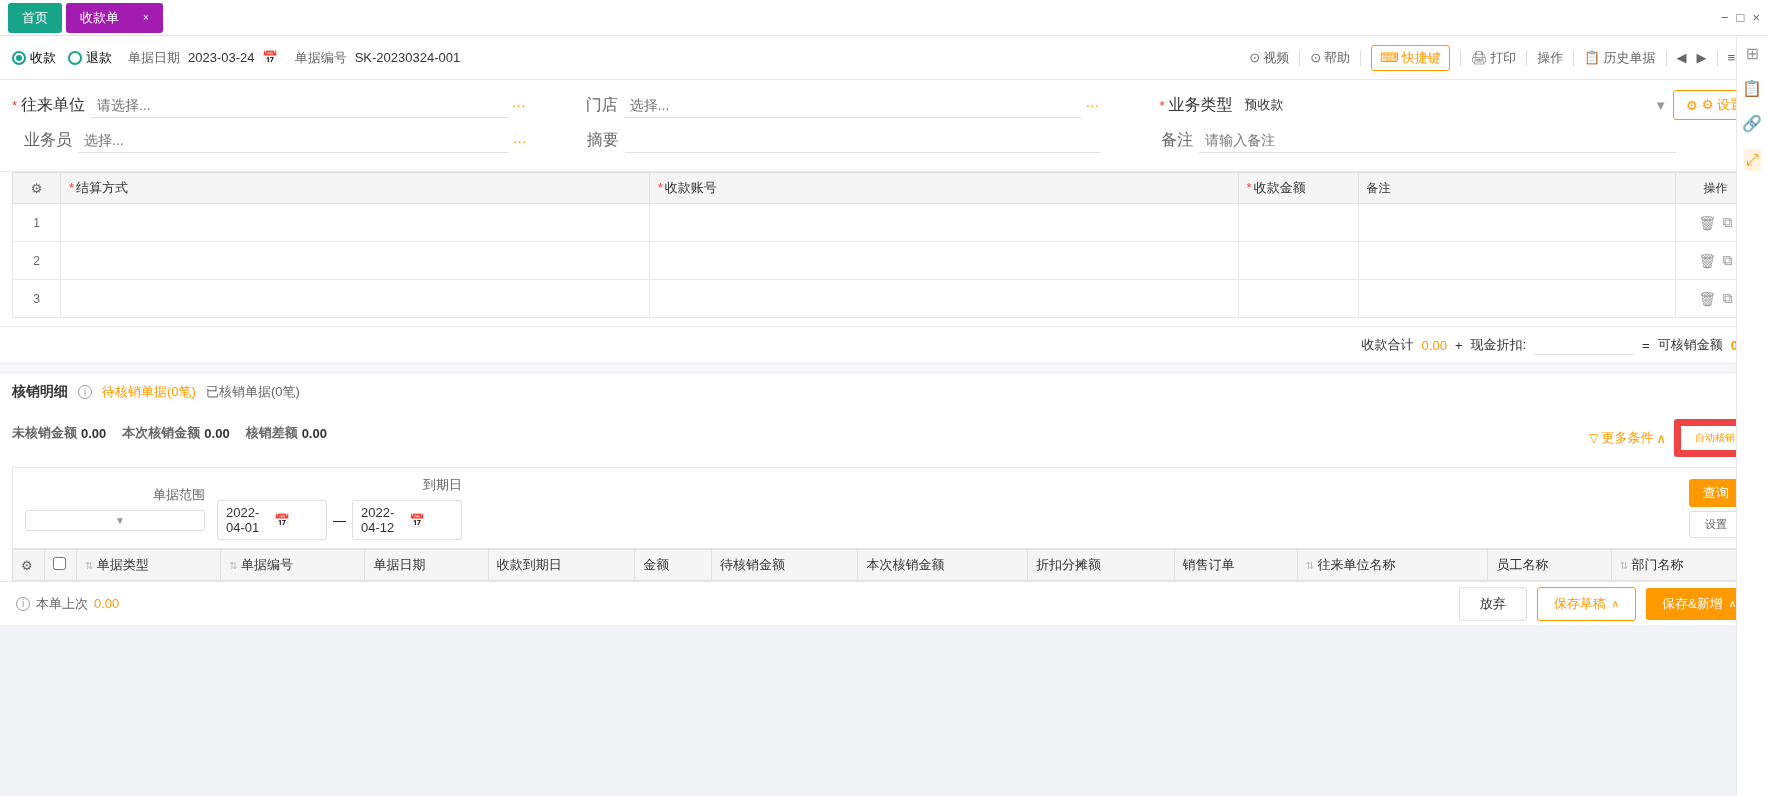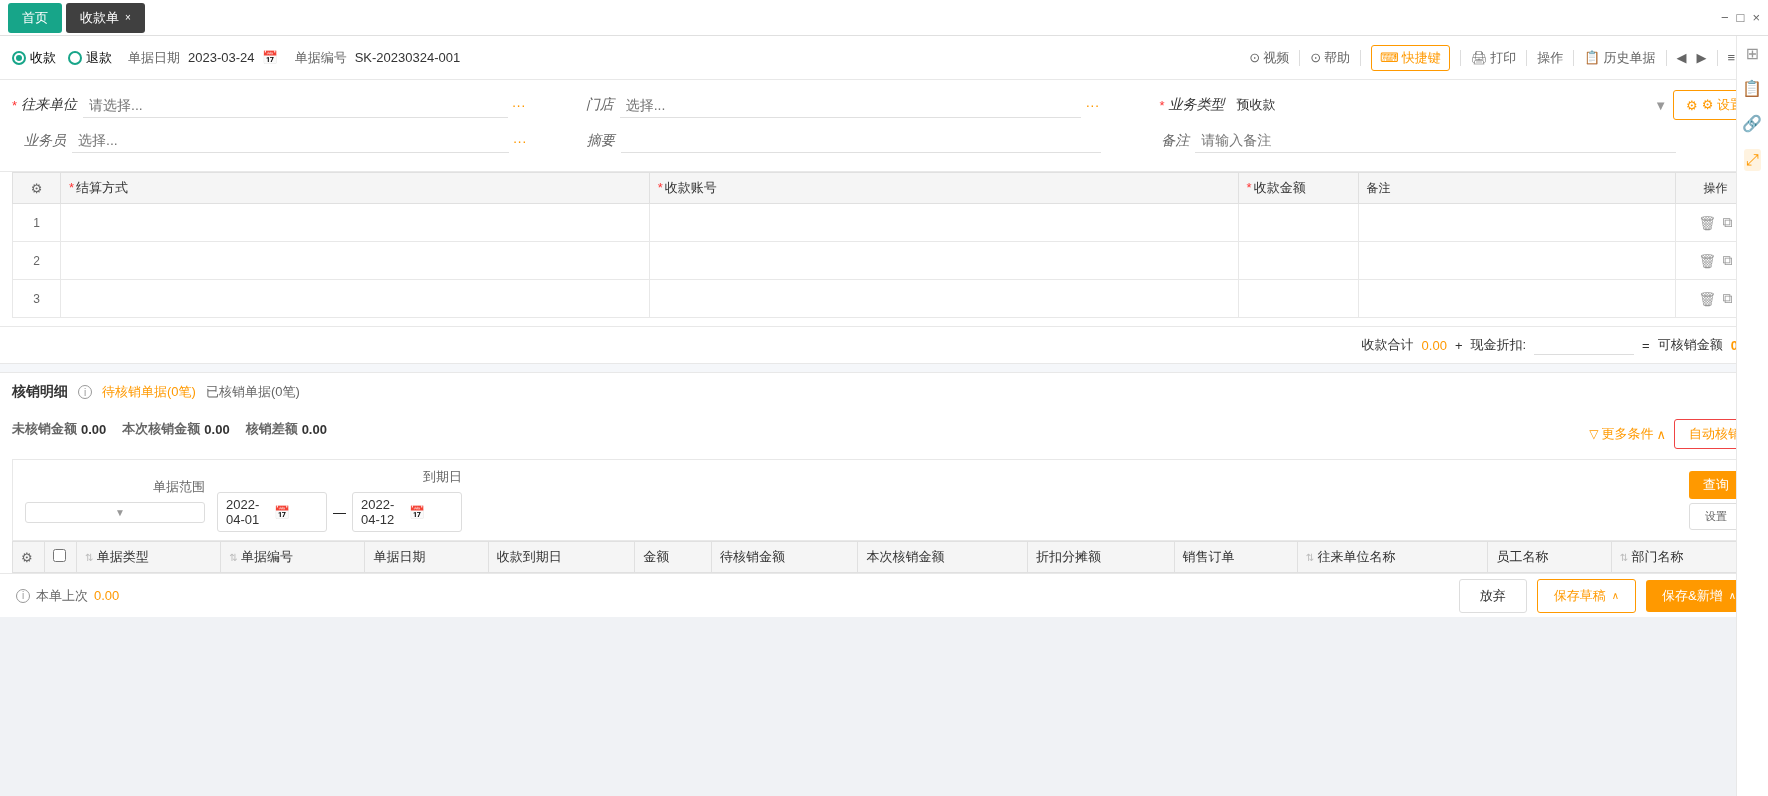--- a/index.html
+++ b/index.html
@@ -4,21 +4,21 @@
   <style>
     * { box-sizing: border-box; margin: 0; padding: 0; font-family: 'Microsoft YaHei', Arial, sans-serif; font-size: 13px; }
     body { background: #f0f2f5; width: 1768px; min-height: 796px; overflow: hidden; }
 
     
     .tab-bar {
       display: flex; align-items: center; background: #fff; border-bottom: 1px solid #e0e0e0; height: 36px;
       padding: 0 8px; gap: 4px;
     }
     .tab-home { color: #fff; background: #17a589; padding: 6px 14px; border-radius: 3px; cursor: pointer; font-size: 13px; }
-    .tab-active { color: #fff; background: #404040; padding: 6px 14px; border-radius: 3px; cursor: pointer; font-size: 13px; display: flex; align-items: center; gap: 6px; justify-content: center; }
+    .tab-active { color: #fff; background: #a21caf; padding: 6px 14px; border-radius: 3px; cursor: pointer; font-size: 13px; display: flex; align-items: center; gap: 24px; justify-content: center; }
     .tab-close { font-size: 10px; cursor: pointer; }
     .tab-bar-right { margin-left: auto; display: flex; align-items: center; gap: 8px; color: #666; }
 
     
     .toolbar {
       background: #fff; border-bottom: 1px solid #e8e8e8; height: 44px; display: flex; align-items: center; padding: 0 12px; gap: 16px;
     }
     .radio-group { display: flex; align-items: center; gap: 12px; }
     .radio-item { display: flex; align-items: center; gap: 4px; cursor: pointer; }
     .radio-dot { width: 14px; height: 14px; border-radius: 50%; border: 2px solid #17a589; display: flex; align-items: center; justify-content: center; }
@@ -30,21 +30,21 @@
     .toolbar-right { margin-left: auto; display: flex; align-items: center; gap: 10px; color: #666; font-size: 12px; }
     .toolbar-right span { cursor: pointer; display: flex; align-items: center; gap: 3px; }
     .toolbar-right .btn-orange-outline { border: 1px solid #f90; color: #f90; padding: 3px 8px; border-radius: 3px; cursor: pointer; display: flex; align-items: center; gap: 3px; }
     .divider-v { width: 1px; height: 16px; background: #ddd; }
 
     
     .form-area { background: #fff; padding: 10px 12px; border-bottom: 1px solid #e8e8e8; }
     .form-row { display: flex; align-items: center; gap: 0; margin-bottom: 8px; }
     .form-field { display: flex; align-items: center; flex: 1; }
     .form-field .req { color: #f33; margin-right: 4px; }
-    .form-field label { color: #333; white-space: nowrap; margin-right: 6px; font-size: 14px; font-style: italic; }
+    .form-field label { color: #333; white-space: nowrap; margin-right: 6px; font-size: 16px; }
     .form-input { flex: 1; border: none; border-bottom: 1px solid #e0e0e0; padding: 4px 6px; outline: none; color: #999; font-size: 14px; min-width: 120px; }
     .ellipsis-btn { color: #f90; cursor: pointer; margin-left: 4px; font-size: 14px; }
 
     
     .table-wrap { background: #fff; padding: 0 12px 8px; }
     .data-table { width: 100%; border-collapse: collapse; }
     .data-table th { background: #f5f5f5; border: 1px solid #e0e0e0; padding: 6px 8px; text-align: left; font-weight: normal; color: #333; font-size: 12px; }
     .data-table td { border: 1px solid #e8e8e8; padding: 6px 8px; font-size: 12px; height: 38px; }
     .data-table th.num-col { width: 48px; text-align: center; }
     .data-table td.num-col { text-align: center; color: #666; }
@@ -68,21 +68,21 @@
     .hexiao-title { font-size: 14px; font-weight: bold; color: #333; }
     .info-icon { display: inline-flex; align-items: center; justify-content: center; width: 14px; height: 14px; border-radius: 50%; border: 1px solid #999; color: #999; font-size: 10px; cursor: pointer; }
     .tab-link { color: #f90; cursor: pointer; font-size: 13px; }
 
     .hexiao-stats { display: flex; align-items: center; gap: 16px; margin-bottom: 10px; font-size: 13px; color: #333; }
     .hexiao-stats .stat-item { display: flex; align-items: center; gap: 4px; font-weight: bold; }
     .hexiao-stats .stat-val { color: #333; }
     .hexiao-stats .stat-label { color: #666; }
     .hexiao-right { margin-left: auto; display: flex; align-items: center; gap: 8px; }
     .more-filter { color: #f90; cursor: pointer; font-size: 12px; display: flex; align-items: center; gap: 3px; }
-    .btn-auto-hexiao { background: #fff; border: 1px solid #ef4444; color: #f90; padding: 5px 14px; border-radius: 3px; cursor: pointer; font-size: 13px; }
+    .btn-auto-hexiao { background: #fff; border: 7px solid #ef4444; color: #f90; padding: 5px 14px; border-radius: 3px; cursor: pointer; font-size: 10px; }
     .btn-query { background: #f90; color: #fff; border: none; padding: 5px 14px; border-radius: 3px; cursor: pointer; font-size: 13px; }
     .btn-settings { background: #fff; border: 1px solid #ddd; color: #666; padding: 5px 14px; border-radius: 3px; cursor: pointer; font-size: 11px; }
 
     
     .filter-row { display: flex; align-items: center; gap: 12px; padding: 8px 12px; background: #fff; border: 1px solid #e8e8e8; margin: 0 0 0 0; }
     .filter-field { display: flex; align-items: flex-end; gap: 6px; flex-direction: column; }
     .filter-field label { color: #666; white-space: nowrap; font-size: 13px; }
     .filter-select-wrap { display: flex; align-items: center; border: 1px solid #ddd; border-radius: 3px; padding: 4px 8px; min-width: 180px; cursor: pointer; background: #fff; }
     .filter-select-wrap span { flex: 1; color: #999; }
     .filter-select-wrap .chevron { color: #999; font-size: 10px; }

